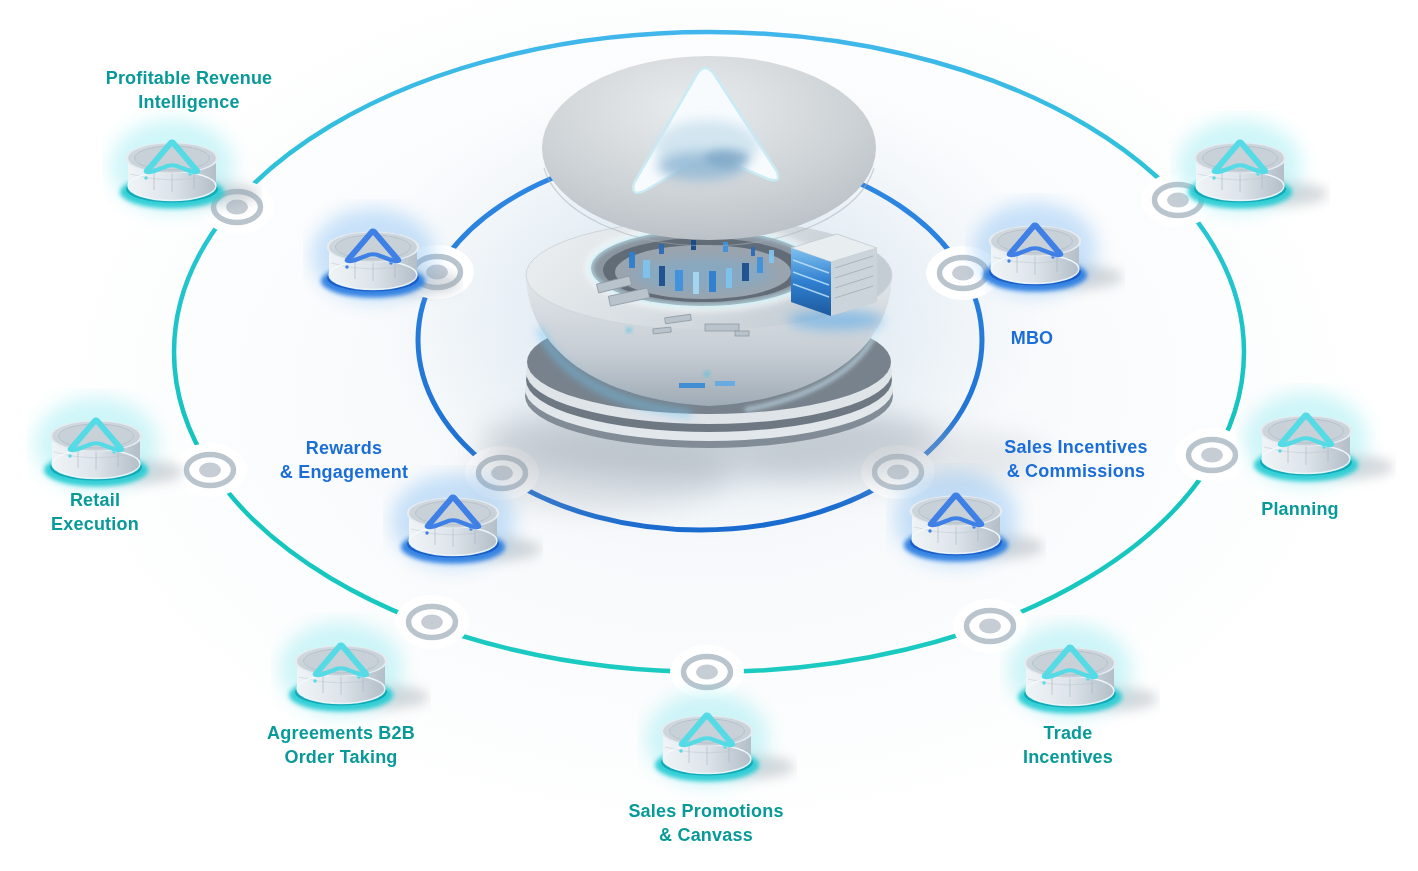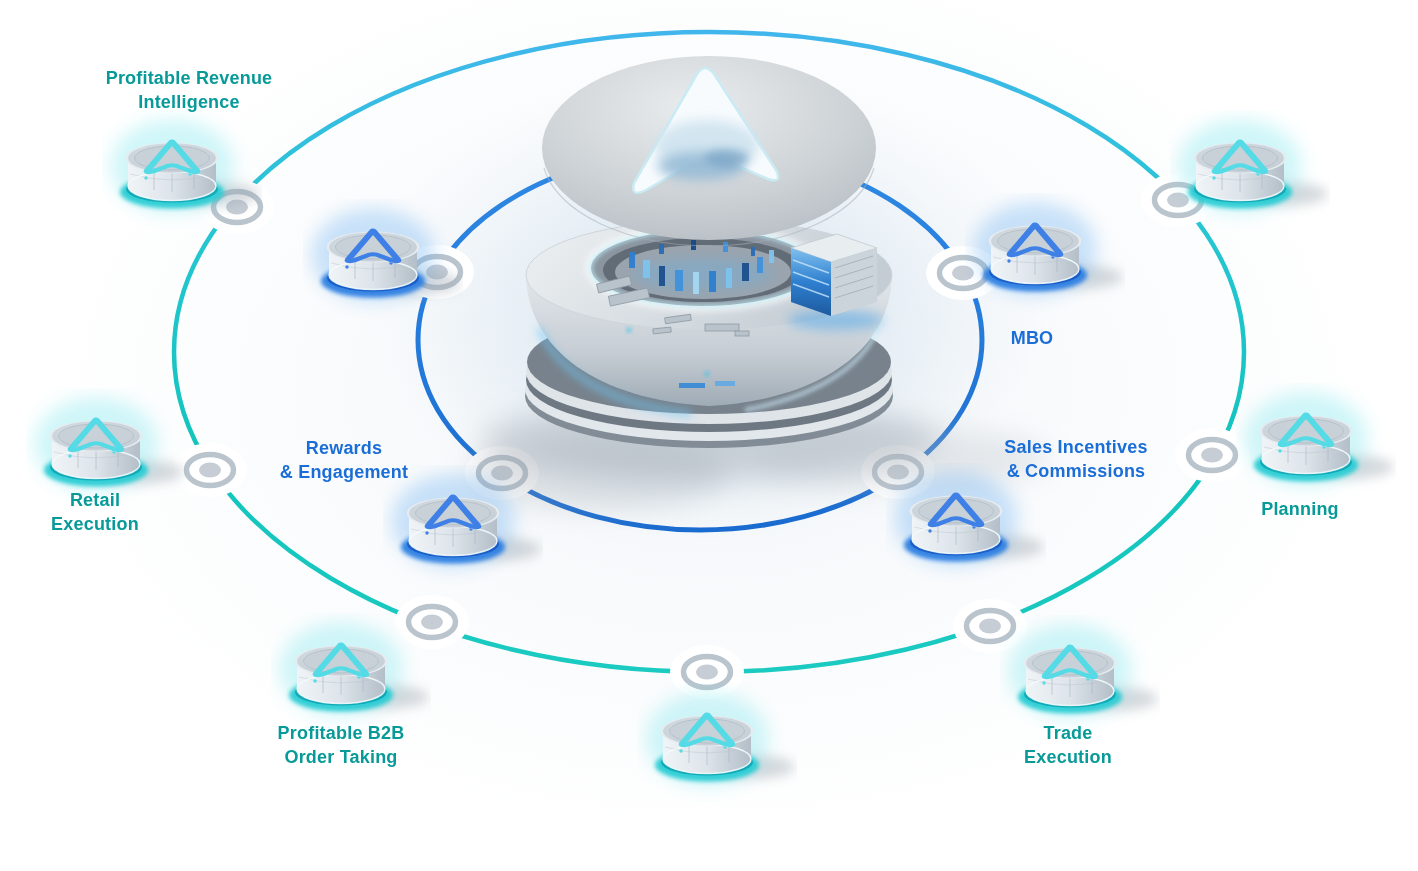--- a/index.html
+++ b/index.html
@@ -255,18 +255,20 @@
       <div class="node-label teal" style="left: 189px; top: 90px;">Profitable Revenue
 Intelligence</div>
       <div class="node-label blue" style="left: 1032px; top: 292px; margin-top: 46px;">MBO</div>
       <div class="node-label teal" style="left: 95px; top: 512px;">Retail
 Execution</div>
       <div class="node-label blue" style="left: 1076px; top: 459px;">Sales Incentives
 &amp; Commissions</div>
       <div class="node-label blue" style="left: 344px; top: 460px;">Rewards
 &amp; Engagement</div>
       <div class="node-label teal" style="left: 1300px; top: 509px;">Planning</div>
-      <div class="node-label teal" style="left: 341px; top: 745px;">Profitable B2B
+      <div class="node-label teal" style="left: 341px; top: 745px;">Agreements B2B
 Order Taking</div>
+      <div class="node-label teal" style="left: 706px; top: 823px;">Sales Promotions
+&amp; Canvass</div>
       <div class="node-label teal" style="left: 1068px; top: 745px;">Trade
-Execution</div>
+Incentives</div>
     </div>
 </div>
 
 </body></html>

